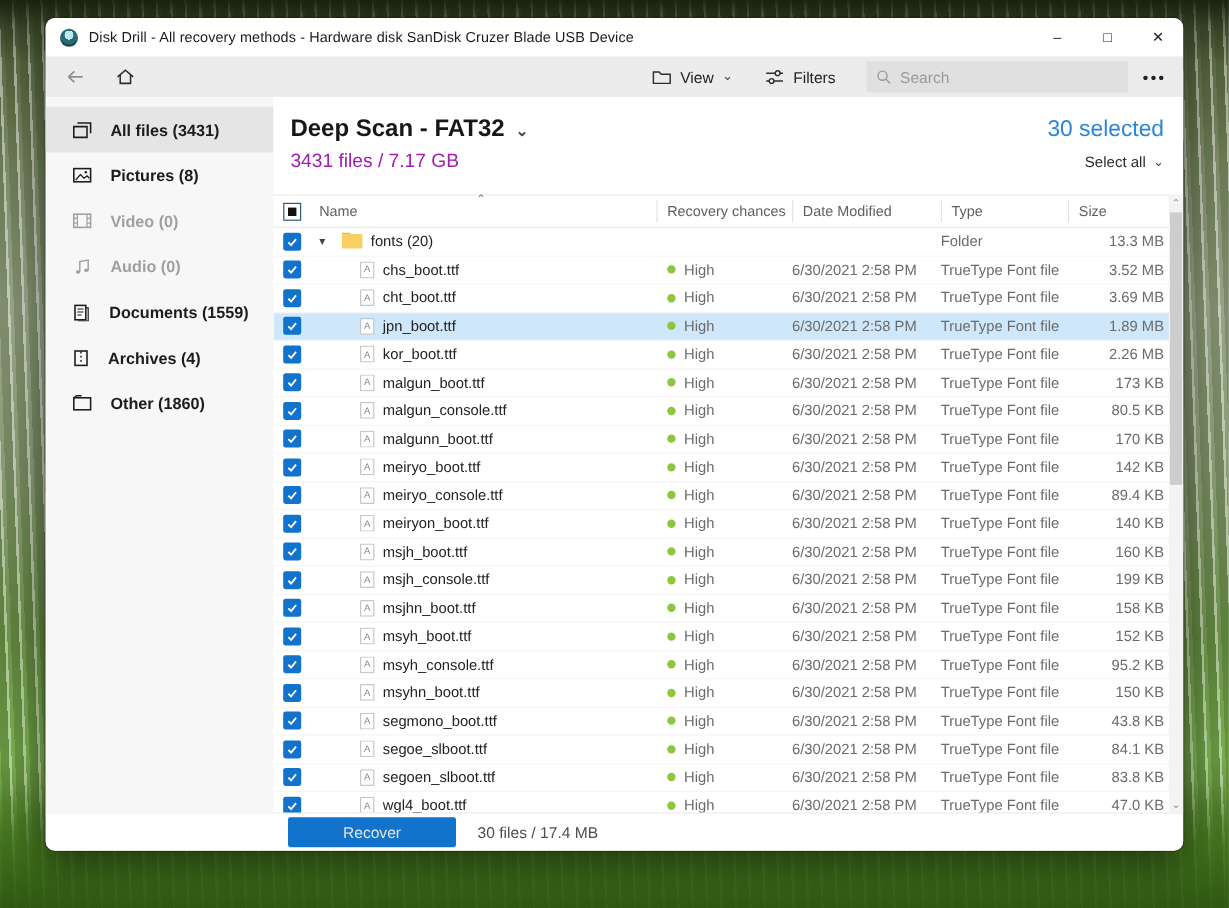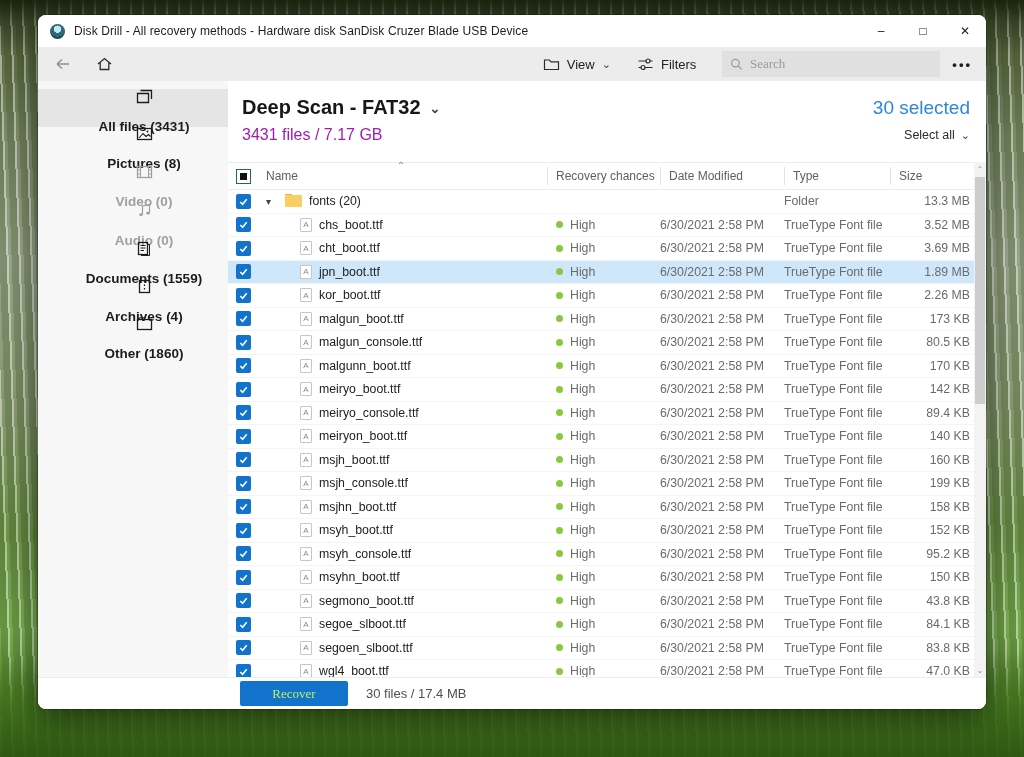--- a/index.html
+++ b/index.html
@@ -34,31 +34,31 @@
   
   .toolbar { height:34px; background:#ececec; display:flex; align-items:center; flex:0 0 auto; }
   .tb-back { margin-left:16px; color:#8f8f8f; display:flex; }
   .tb-home { margin-left:24px; color:#2d2d2d; display:flex; }
   .tb-spacer { flex:1; }
   .tb-group { display:flex; align-items:center; gap:7px; margin-right:26px; color:#222; font-size:13px; }
   .chev { font-size:11px; color:#444; line-height:1; }
   .searchbox { width:218px; height:26px; background:#e0e0e0; display:flex; align-items:center;
     padding:0 8px; gap:7px; margin-right:12px; }
   .searchbox input { border:0; outline:0; background:transparent; font-size:13px; width:100%;
-    font-family:Liberation Serif, serif; color:#333; }
+    font-family:Liberation Sans, sans-serif; color:#333; }
   .searchbox input::placeholder { color:#9a9a9a; }
   .tb-more { margin-right:14px; font-size:13px; letter-spacing:2px; color:#222; font-weight:bold; }
 
   
   .content { flex:1; display:flex; min-height:0; }
 
   
   .sidebar { width:190px; background:#f7f7f7; padding-top:8px; flex:0 0 auto; }
   .side-item { height:38px; display:flex; align-items:center; padding-left:22px; gap:15px;
-    font-size:13.5px; font-weight:bold; color:#1c1c1c; cursor:default;flex-direction:column; }
+    font-size:13.5px; font-weight:bold; color:#1c1c1c; cursor:default; }
   .side-item.selected { background:#e5e5e5; }
   .side-item.disabled { color:#9f9f9f; }
   .side-item svg { flex:0 0 auto; }
 
   
   .main { flex:1; background:#fff; display:flex; flex-direction:column; min-width:0; }
   .main-header { padding:15px 16px 0 14px; height:81px; flex:0 0 auto; }
   .mh-row1 { display:flex; align-items:center; }
   .scan-title { font-size:20px; font-weight:bold; color:#171717; display:flex; align-items:center; gap:9px; }
   .scan-title .chev { font-size:13px; margin-top:2px; }
@@ -104,23 +104,23 @@
 
   
   .scrollbar { position:absolute; right:0; top:0; bottom:0; width:12px; background:#f3f3f3; }
   .sb-arrow { height:14px; display:flex; align-items:center; justify-content:center; font-size:8px; color:#8c8c8c; }
   .sb-arrow.down { position:absolute; bottom:0; left:0; right:0; }
   .sb-thumb { position:absolute; top:15px; left:1px; width:10px; height:44%; background:#cdcdcd; }
 
   
   .footer { height:32px; background:#fff; border-top:1px solid #ededed; display:flex;
     align-items:center; padding-left:202px; flex:0 0 auto; }
-  .recover-btn { width:108px; height:25px; background:#1173cc; color:#bef264; font-size:13px;
+  .recover-btn { width:140px; height:25px; background:#1173cc; color:#e5e5e5; font-size:13px;
     display:flex; align-items:center; justify-content:center; border:0; border-radius:2px;
-    font-family:Liberation Serif, serif; }
+    font-family:Liberation Sans, sans-serif; }
   .footer-summary { margin-left:18px; font-size:13px; color:#4f4f4f; }
 
   svg { display:block; }
 </style>
 </head>
 <body>
 
 <div class="window">
 
   <div class="titlebar">

